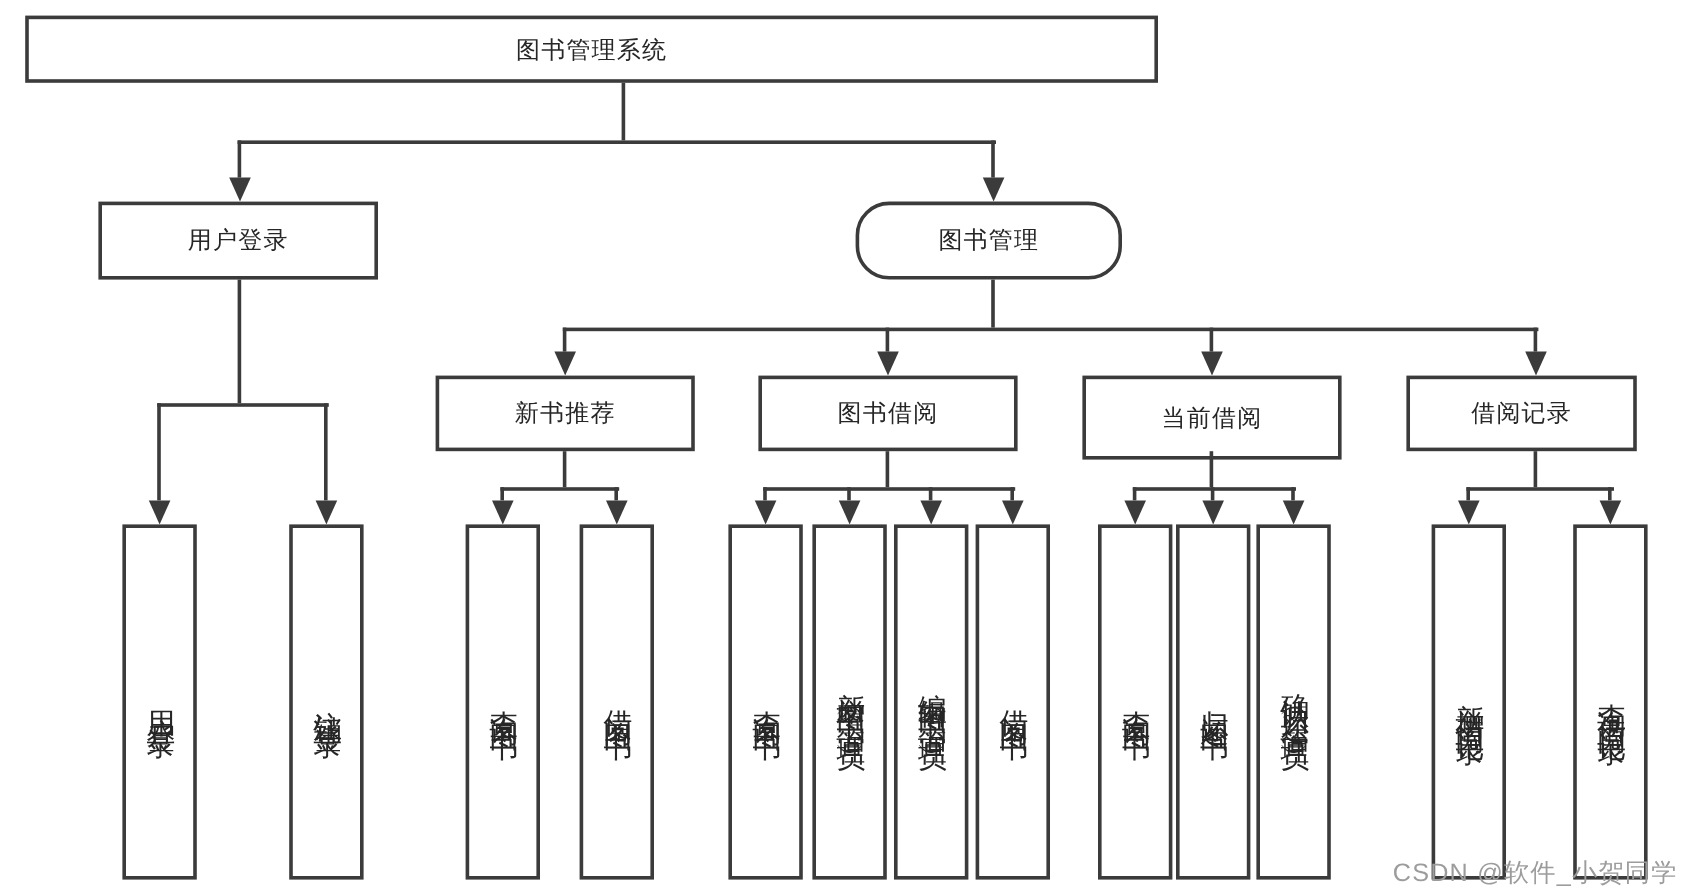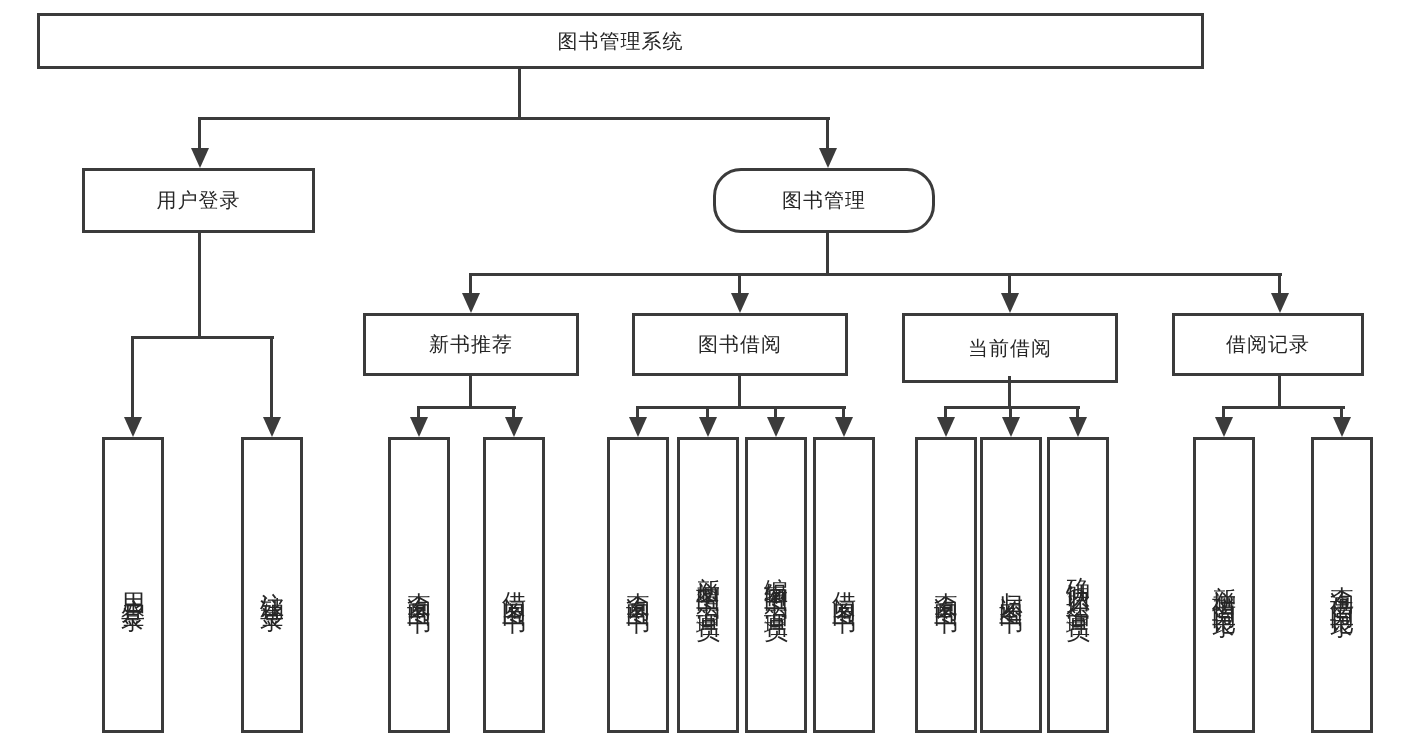--- a/index.html
+++ b/index.html
@@ -61,21 +61,21 @@
     color: var(--watermark);
     letter-spacing: 1px;
     white-space: nowrap;
   }
 </style>
 </head>
 <body>
 
 <div class="canvas">
 
-  <div class="box" style="left:21px; top:13px; width:1167px; height:56px;margin-left:16px;">图书管理系统</div>
+  <div class="box" style="left:21px; top:13px; width:944px; height:56px;">图书管理系统</div>
 
   <div class="stem" style="left:518px; top:69px; height:48px;"></div>
   <div class="rail" style="left:198px; top:117px; width:632px;"></div>
   <div class="arrow" style="left:198px; top:117px; height:31px;"></div>
   <div class="arrow" style="left:826px; top:117px; height:31px;"></div>
 
   <div class="box" style="left:82px; top:168px; width:233px; height:65px;">用户登录</div>
   <div class="box" style="left:713px; top:168px; width:222px; height:65px;border-radius:28px;">图书管理</div>
 
   <div class="stem" style="left:198px; top:233px; height:103px;"></div>
@@ -128,14 +128,15 @@
   <div class="box vbox" style="left:745px; top:437px; width:62px; height:296px;">编辑图书（管理员）</div>
   <div class="box vbox" style="left:813px; top:437px; width:62px; height:296px;">借阅图书</div>
 
   <div class="box vbox" style="left:915px; top:437px; width:62px; height:296px;">查询图书</div>
   <div class="box vbox" style="left:980px; top:437px; width:62px; height:296px;">归还图书</div>
   <div class="box vbox" style="left:1047px; top:437px; width:62px; height:296px;">确认归还（管理员）</div>
 
   <div class="box vbox" style="left:1193px; top:437px; width:62px; height:296px;">新增借阅记录</div>
   <div class="box vbox" style="left:1311px; top:437px; width:62px; height:296px;">查询借阅记录</div>
 
+  <div class="watermark">CSDN @软件_小贺同学</div>
 
 </div>
 
 </body></html>

